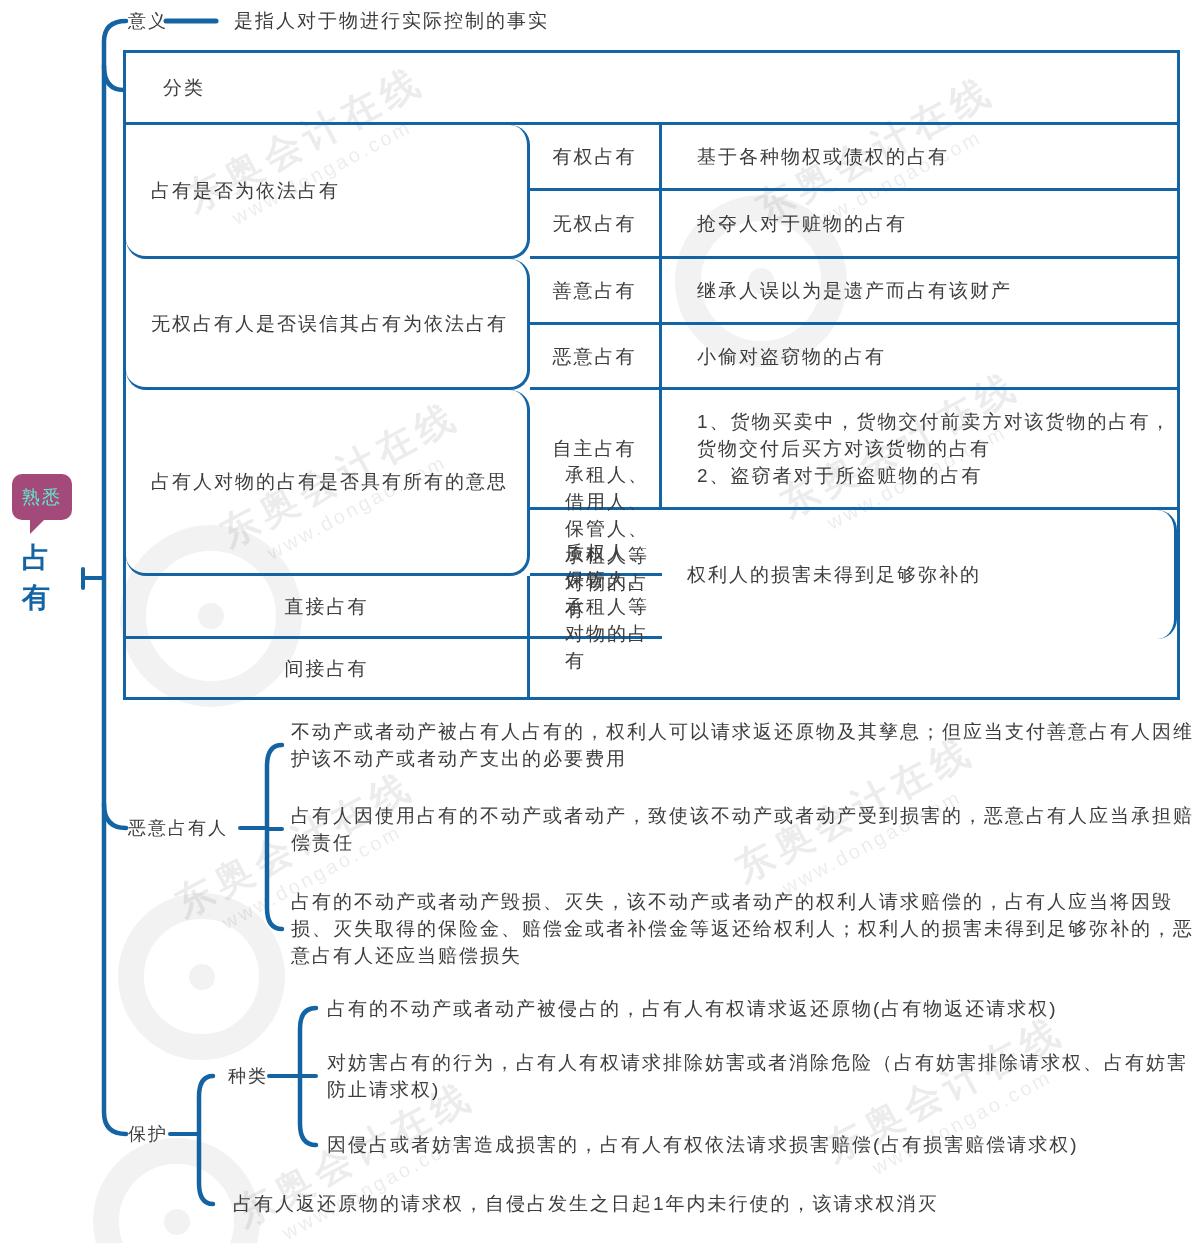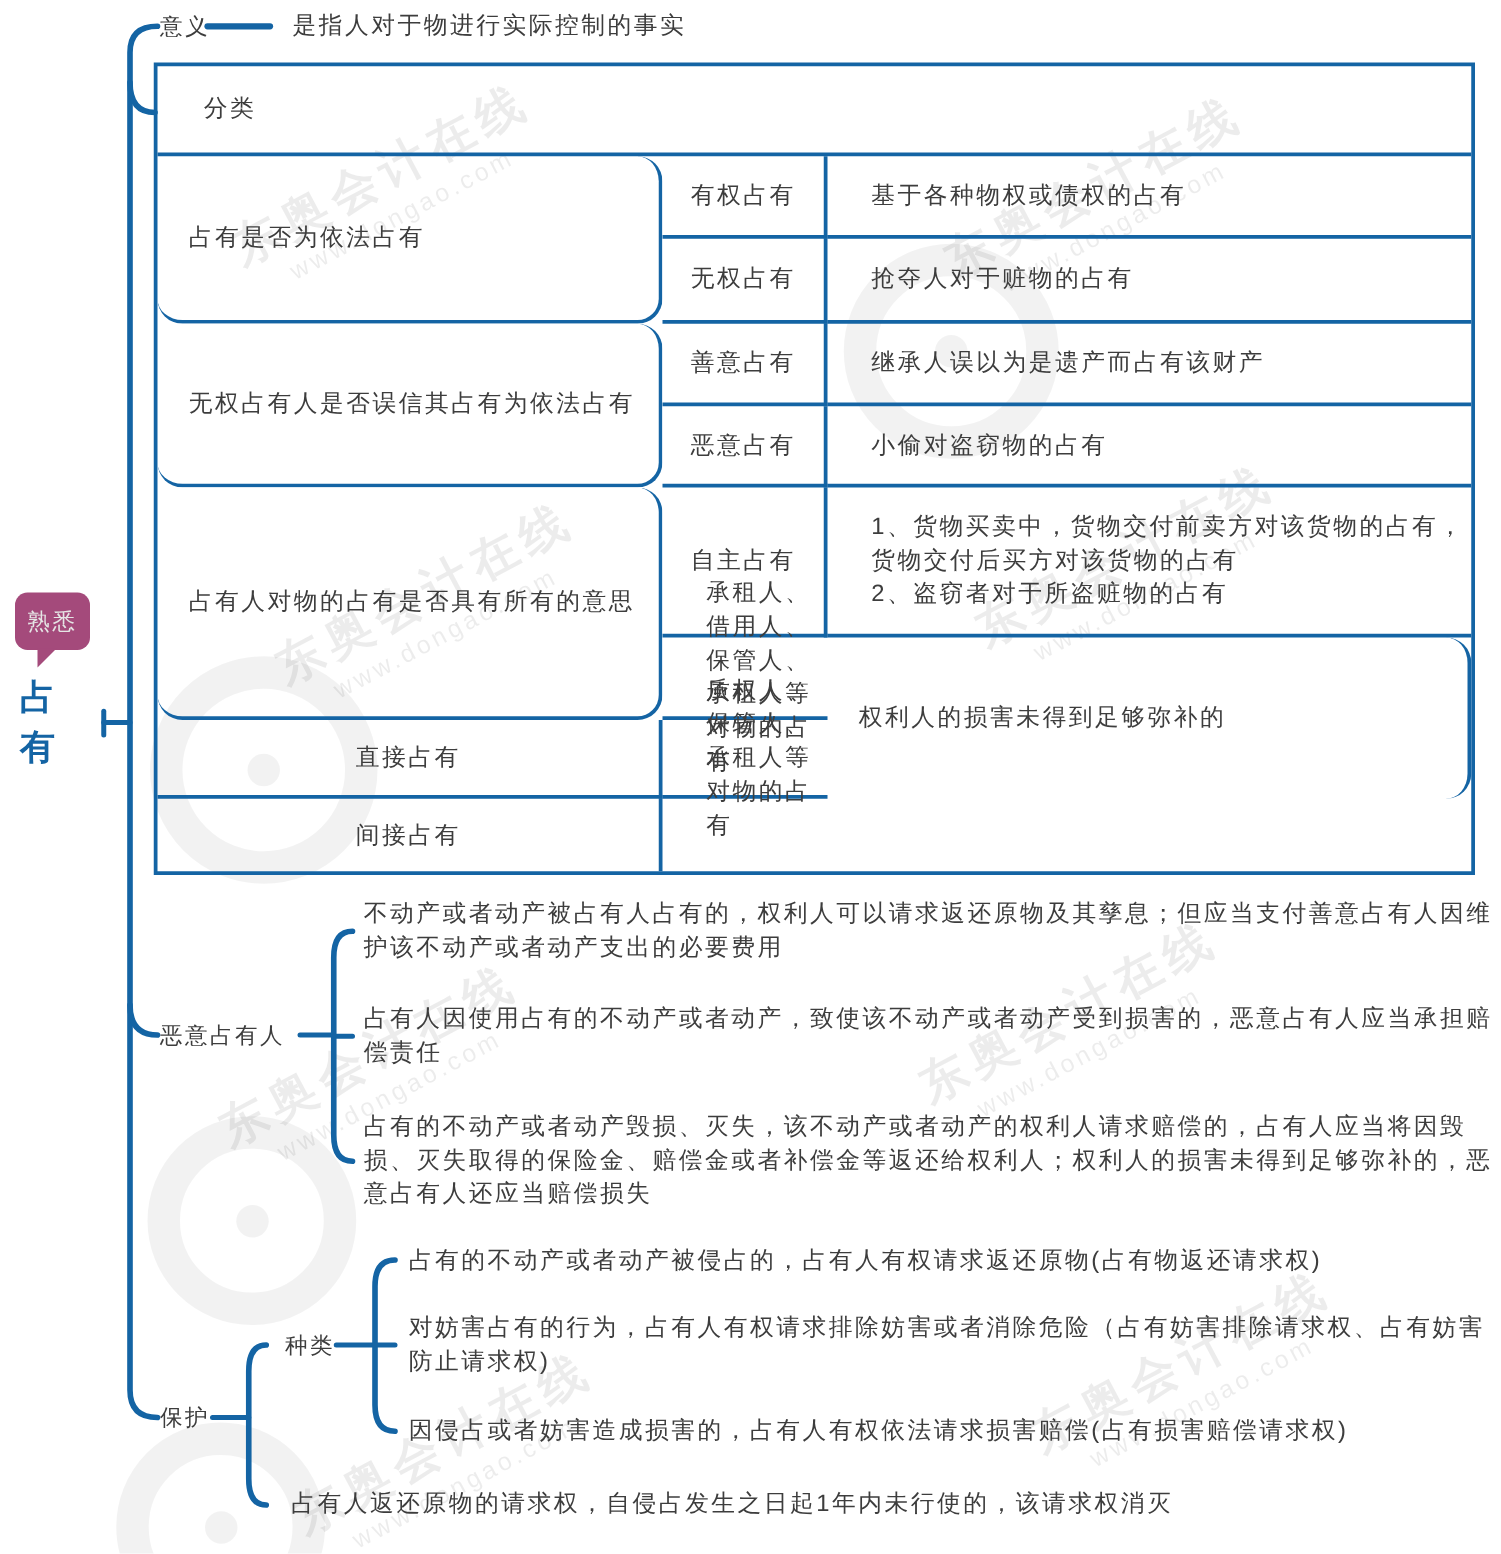--- a/index.html
+++ b/index.html
@@ -26,30 +26,30 @@
   .ring .dot{
     position:absolute;left:50%;top:50%;transform:translate(-50%,-50%);
     width:26px;height:26px;border-radius:50%;background:rgba(0,0,0,0.05);
   }
   
   svg.connectors{position:absolute;left:0;top:0;z-index:1;}
   
   .badge{
     position:absolute;left:12px;top:474px;width:60px;height:46px;z-index:2;
     background:var(--badge);border-radius:10px;display:flex;align-items:center;justify-content:center;
-    color:#e5e5e5;font-size:18px;letter-spacing:2px;
+    color:#5eead4;font-size:18px;letter-spacing:2px;
   }
   .badge-tail{
     position:absolute;left:30px;top:519px;width:0;height:0;z-index:2;
     border-top:15px solid var(--badge);border-right:15px solid transparent;
   }
   .root-title{
     position:absolute;left:16px;top:538px;width:34px;z-index:2;
     font-size:28px;font-weight:bold;color:var(--blue);line-height:40px;
-    word-break:break-all;text-align:left;
+    word-break:break-all;text-align:right;
   }
   
   .lbl{
     position:absolute;z-index:2;font-size:18px;letter-spacing:2px;line-height:26px;white-space:nowrap;
   }
   .body{
     position:absolute;z-index:2;font-size:19px;letter-spacing:2px;line-height:27px;white-space:pre-line;
   }
   
   .cls-table{

